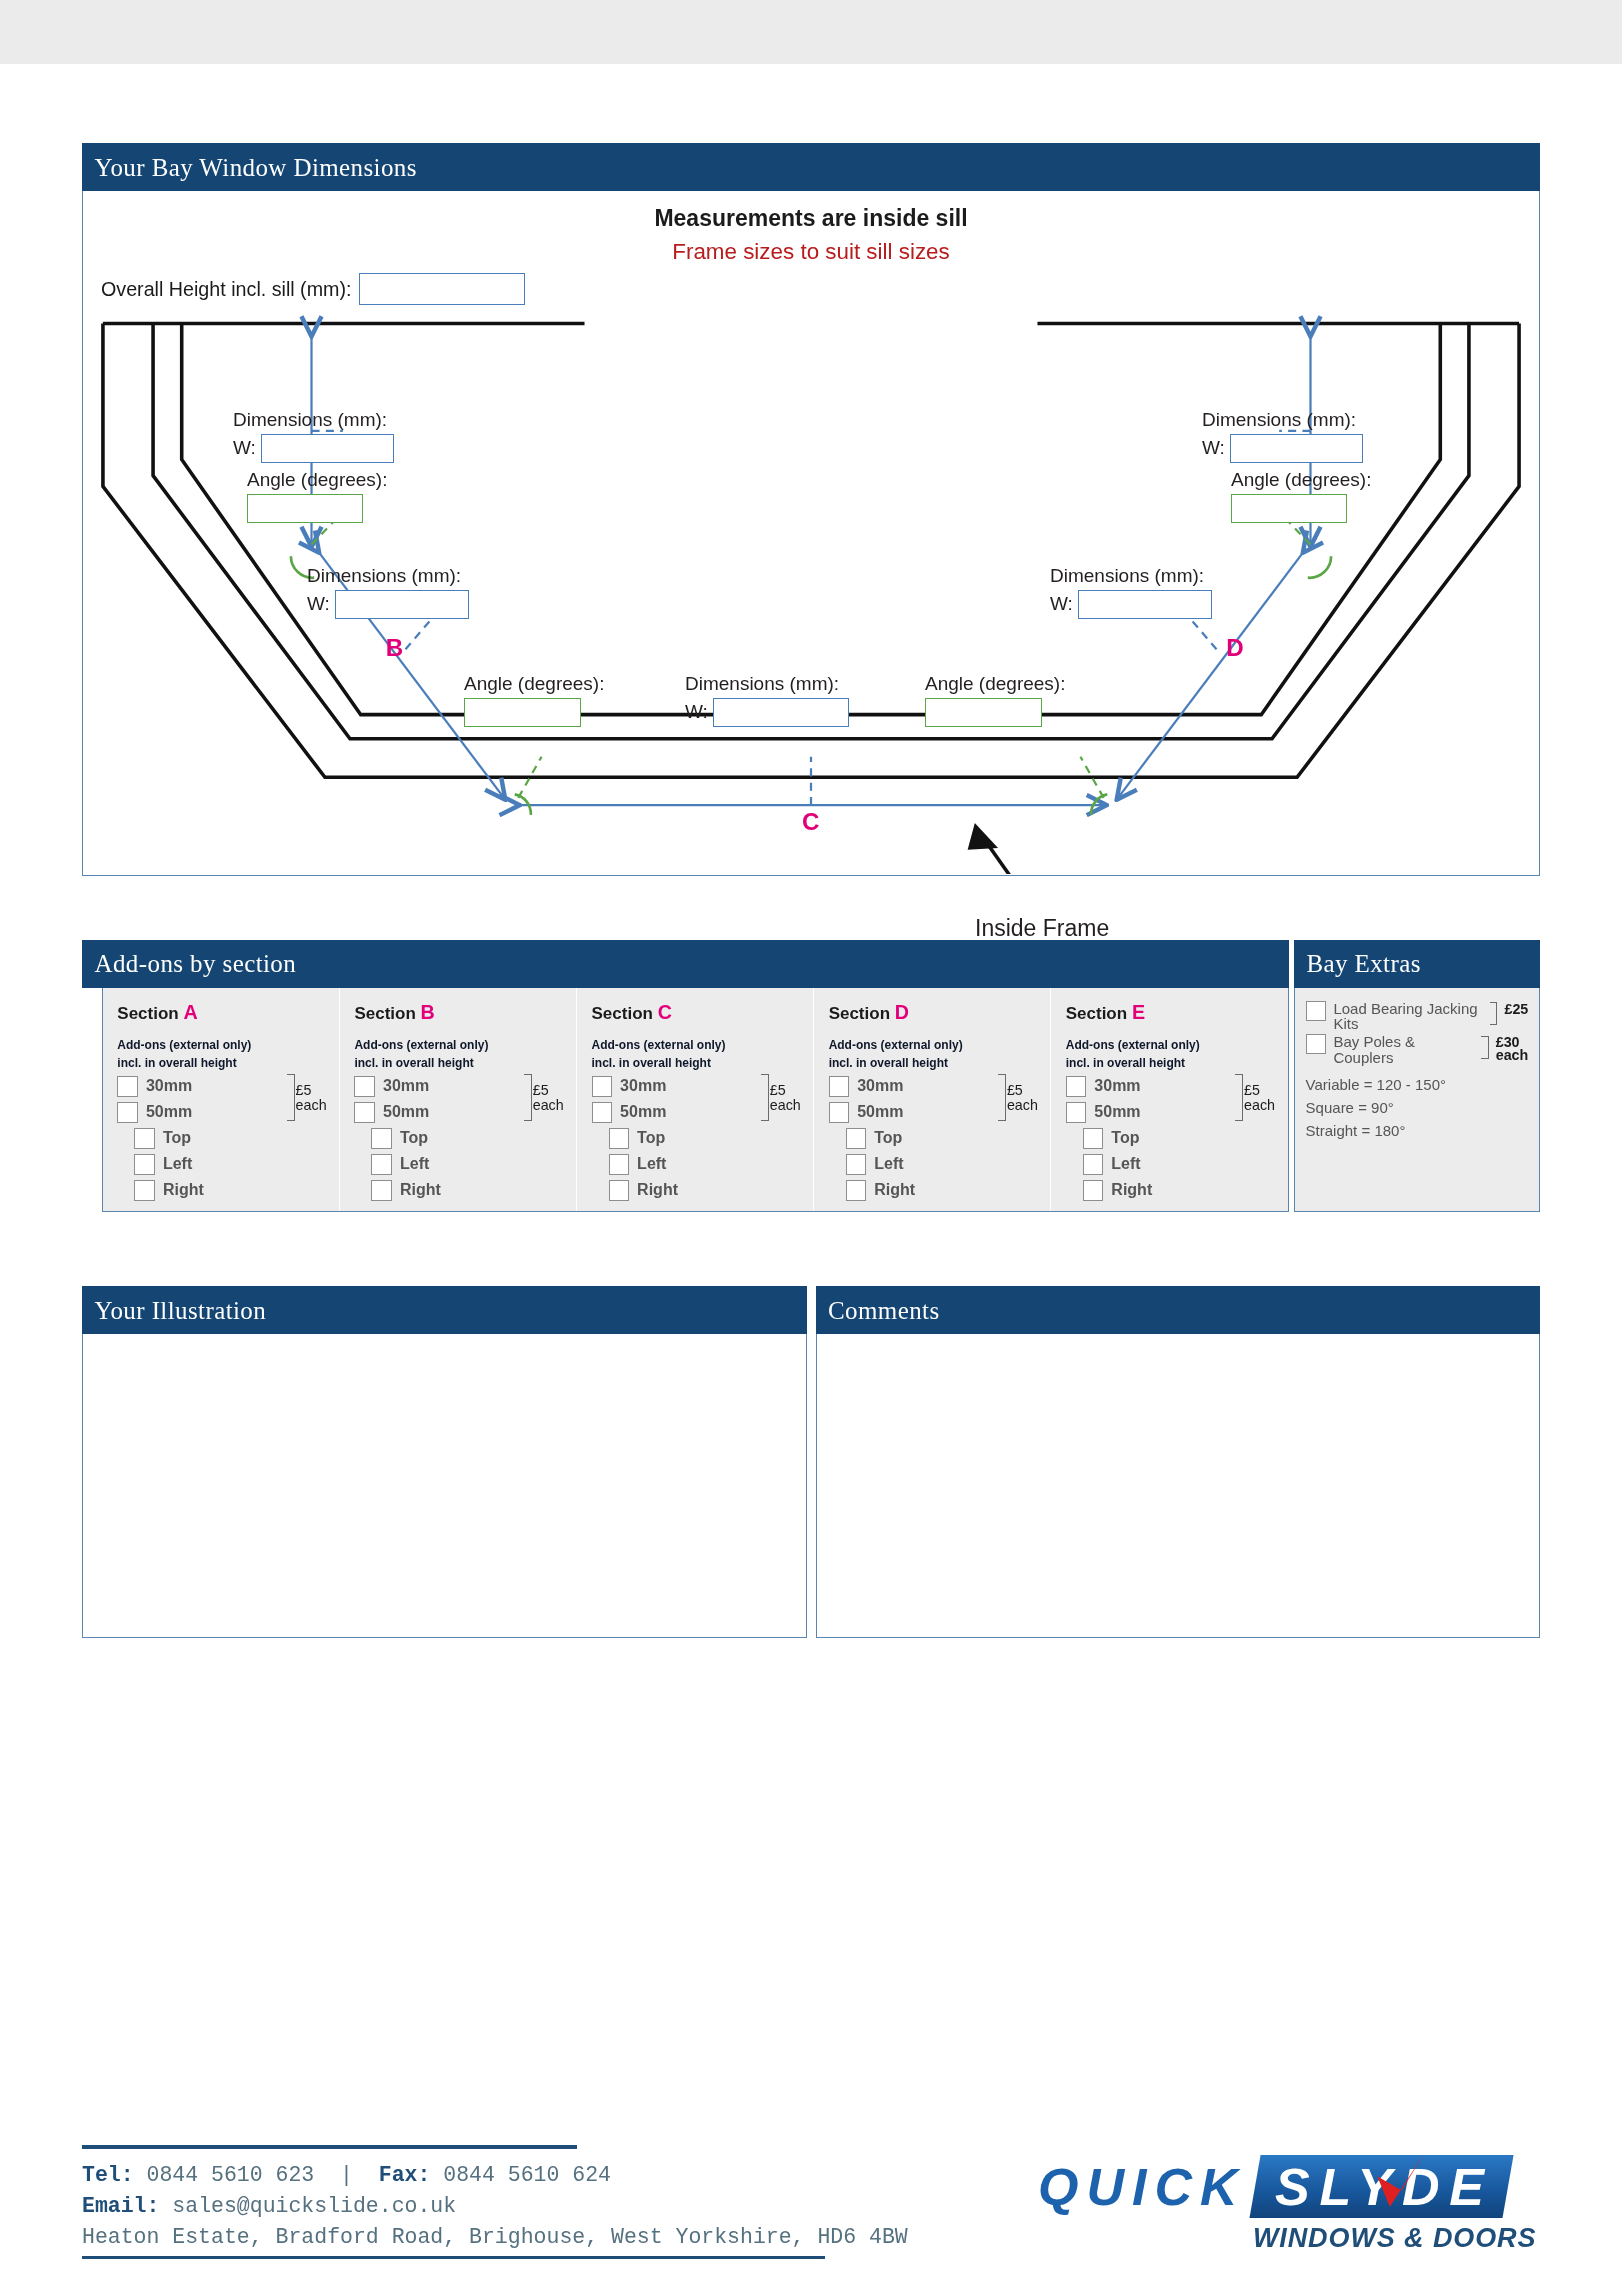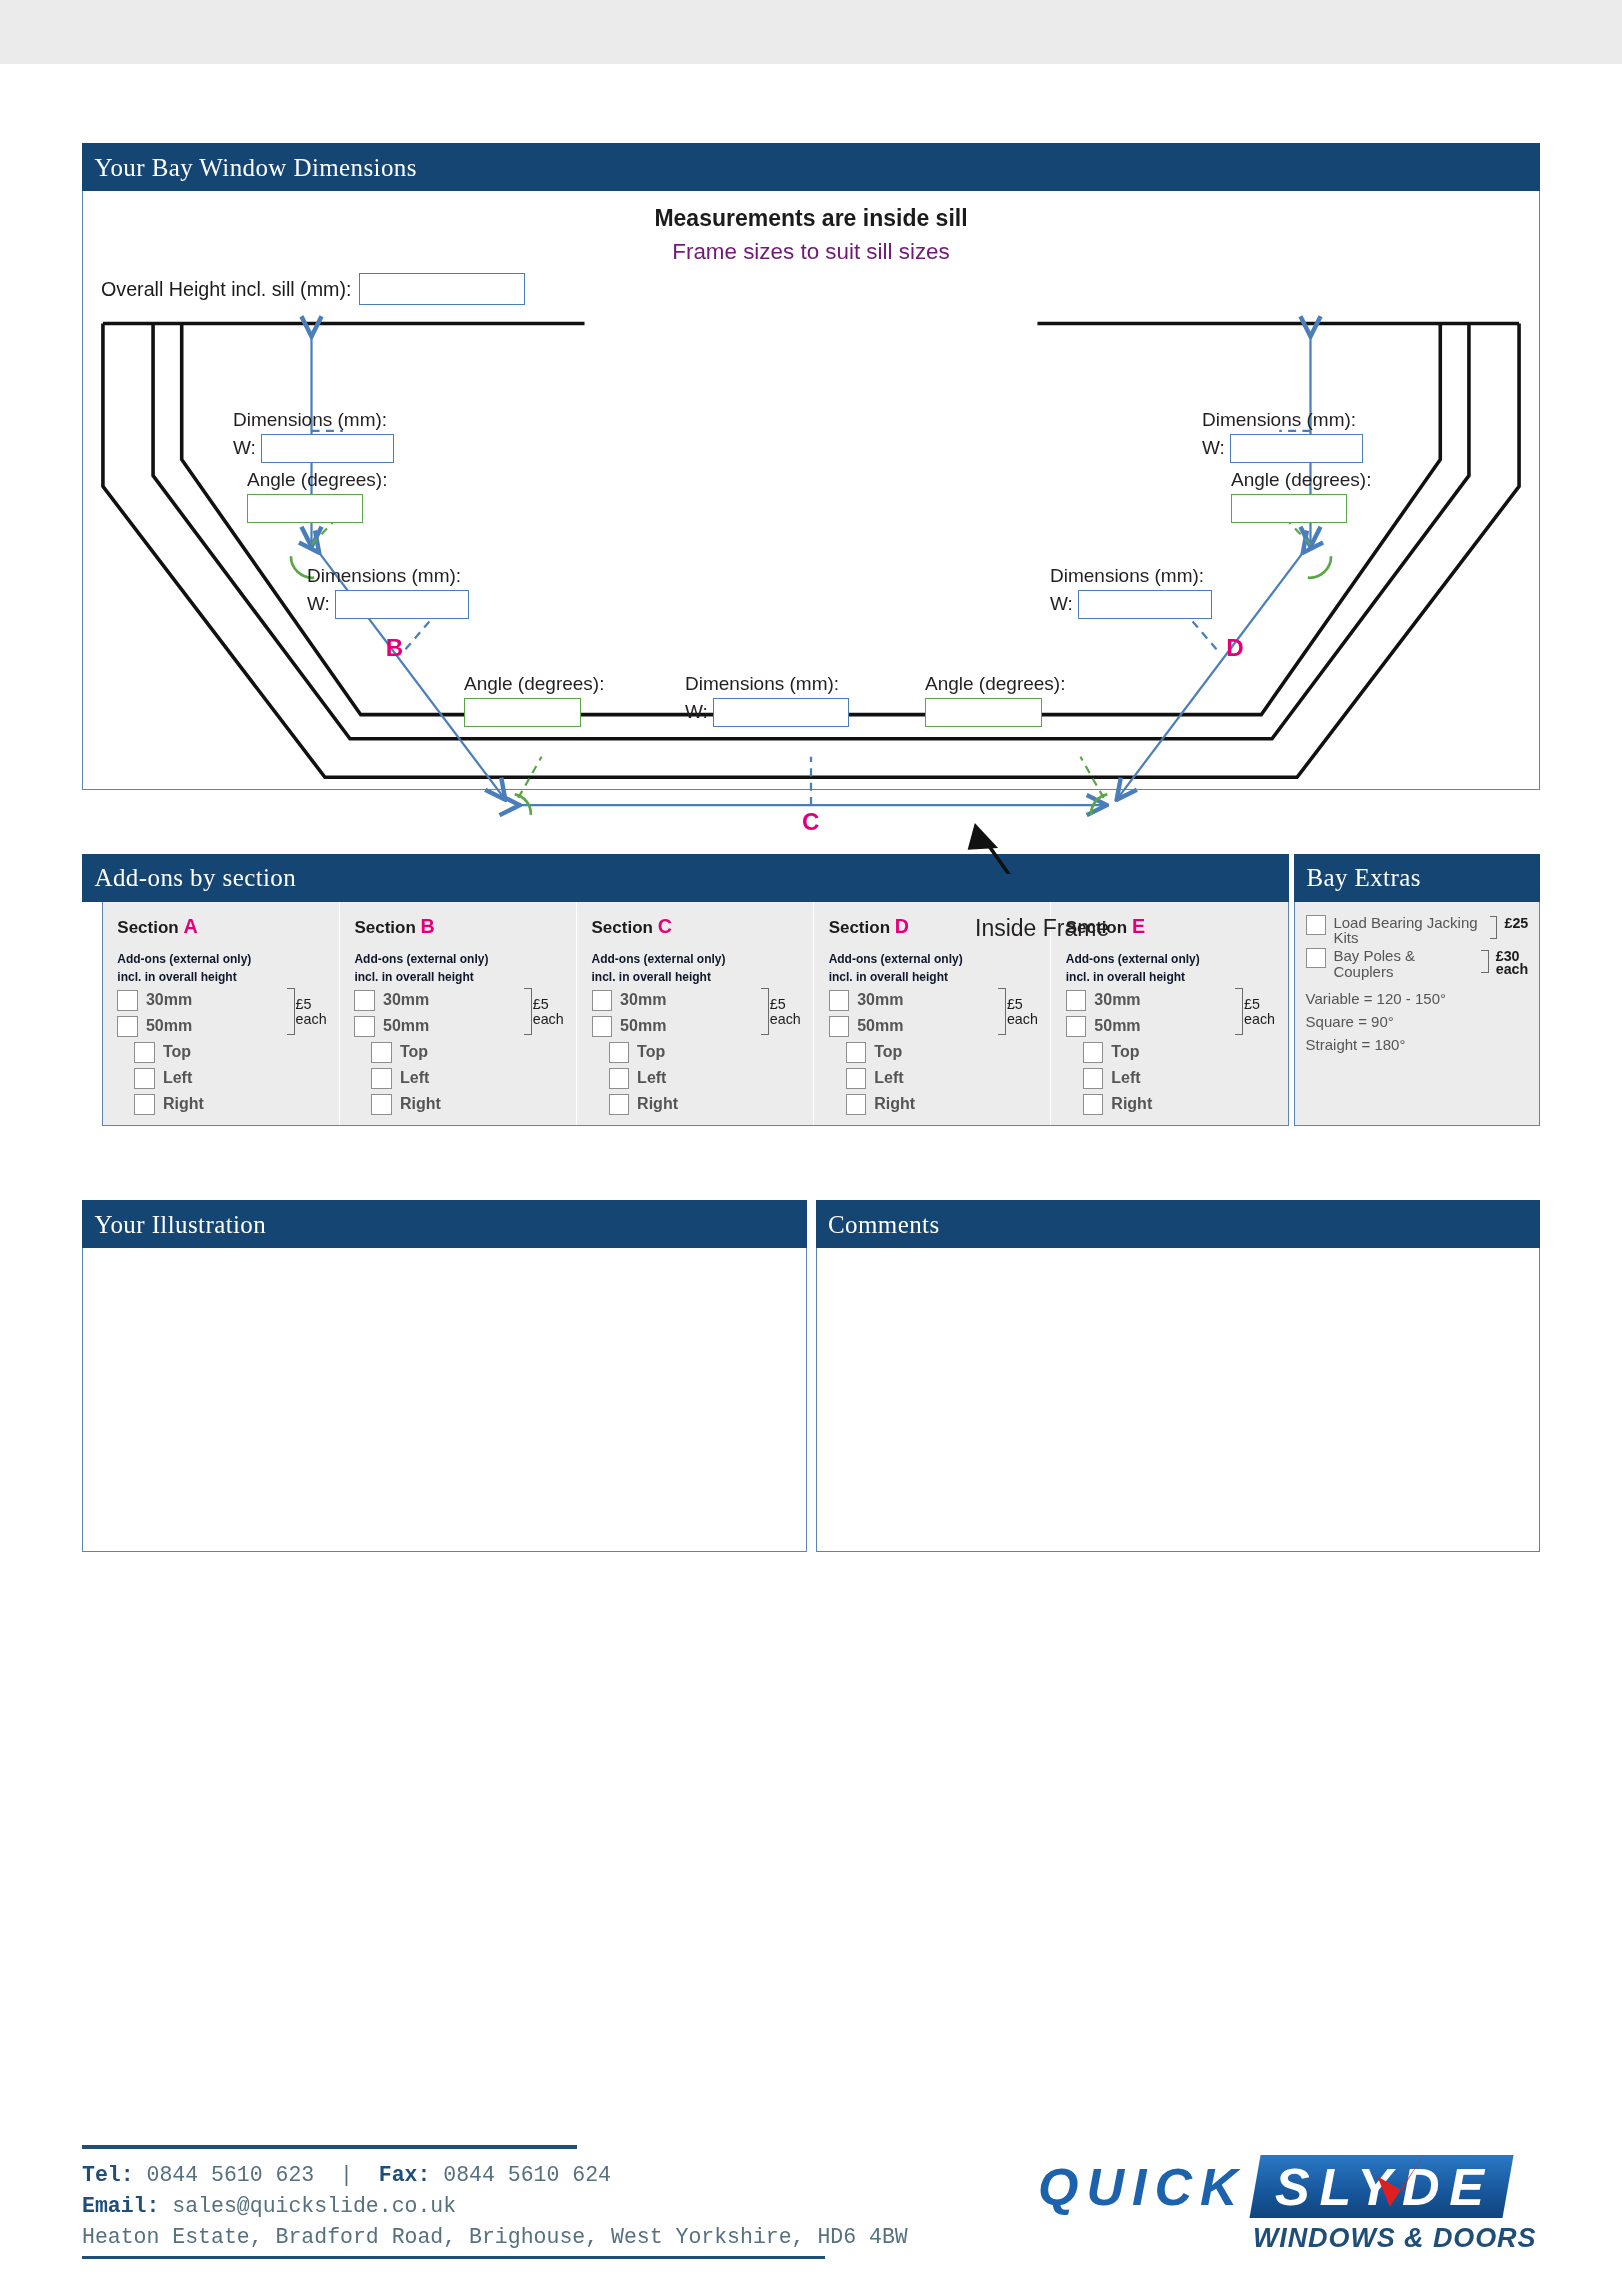--- a/index.html
+++ b/index.html
@@ -32,30 +32,30 @@
     line-height:1.0;
     margin-top:44px;
   }
   .panel-body{
     border:0.9px solid #5b84ae;
     border-top:none;
     background:#ffffff;
   }
 
   
-  #diagram-panel-body{ height:599px; position:relative;text-decoration:underline; }
+  #diagram-panel-body{ height:685px; position:relative;text-decoration:underline; }
   .diag-title{
     position:absolute; left:0; right:0; top:14.3px;
     text-align:center;
     font-size:23px; font-weight:bold; color:#1b1b1b;
   }
   .diag-sub{
     position:absolute; left:0; right:0; top:48px;
     text-align:center;
-    font-size:22.4px; color:#701a75;
+    font-size:22.4px; color:#b91c1c;
   }
   .overall-row{
     position:absolute; left:18px; top:82px;
     display:flex; align-items:center; gap:7.2px;
   }
   .overall-lbl{ font-size:19.7px; color:#1b1b1b; }
   .inp{
     border:1.8px solid #4a7ebb; background:#ffffff;
     height:32px; width:166px;
   }

